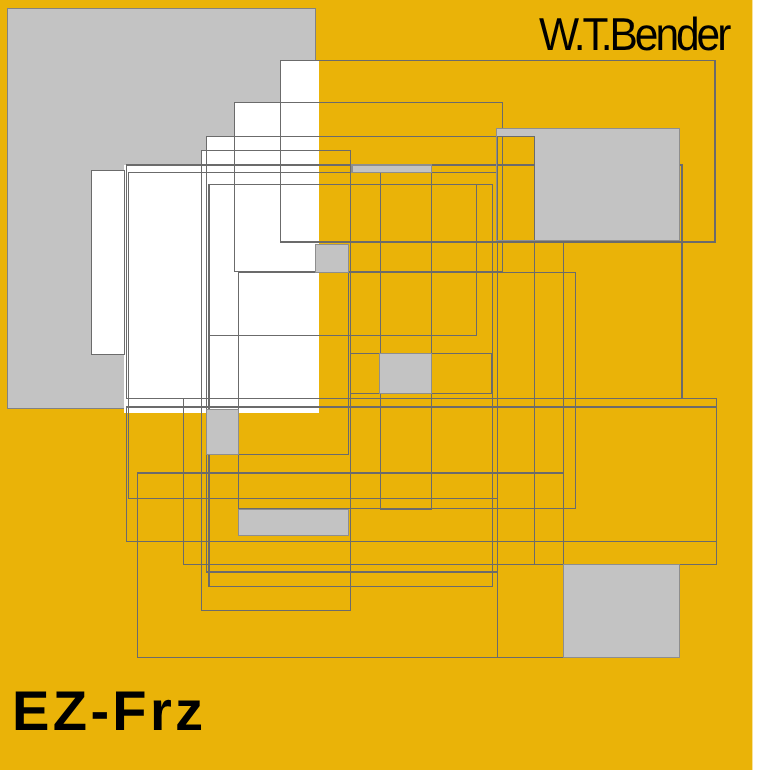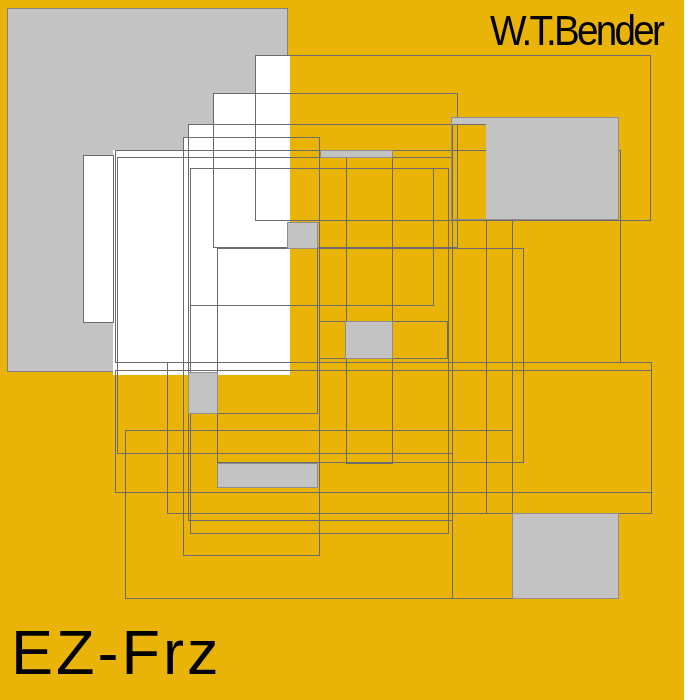--- a/index.html
+++ b/index.html
@@ -8,22 +8,23 @@
     overflow:hidden;font-family:"Liberation Sans", sans-serif;
   }
   #art{position:absolute;left:0;top:0;}
   .artist{
     position:absolute;top:10px;right:22px;
     font-size:42px;line-height:1.0;letter-spacing:-3px;color:#000;
     transform:scaleX(0.92);transform-origin:right top;white-space:nowrap;
   }
   .title{
     position:absolute;left:11px;top:621px;
-    font-size:63px;line-height:1.0;letter-spacing:3px;color:#000;
+    font-size:51px;line-height:1.0;letter-spacing:3px;color:#000;
     white-space:nowrap;
+    font-weight:bold;
   }
 </style>
 </head>
 <body>
 
 <div id="stage">
   <svg id="art" width="700" height="700" viewBox="0 0 700 700" shape-rendering="crispEdges">
       <rect x="7" y="8" width="280" height="363" fill="#c3c3c3" stroke="#828282" stroke-width="1"></rect>
       <rect x="255" y="55" width="35" height="46" fill="#ffffff" stroke="none"></rect>
       <rect x="213" y="93" width="77" height="32" fill="#ffffff" stroke="none"></rect>

